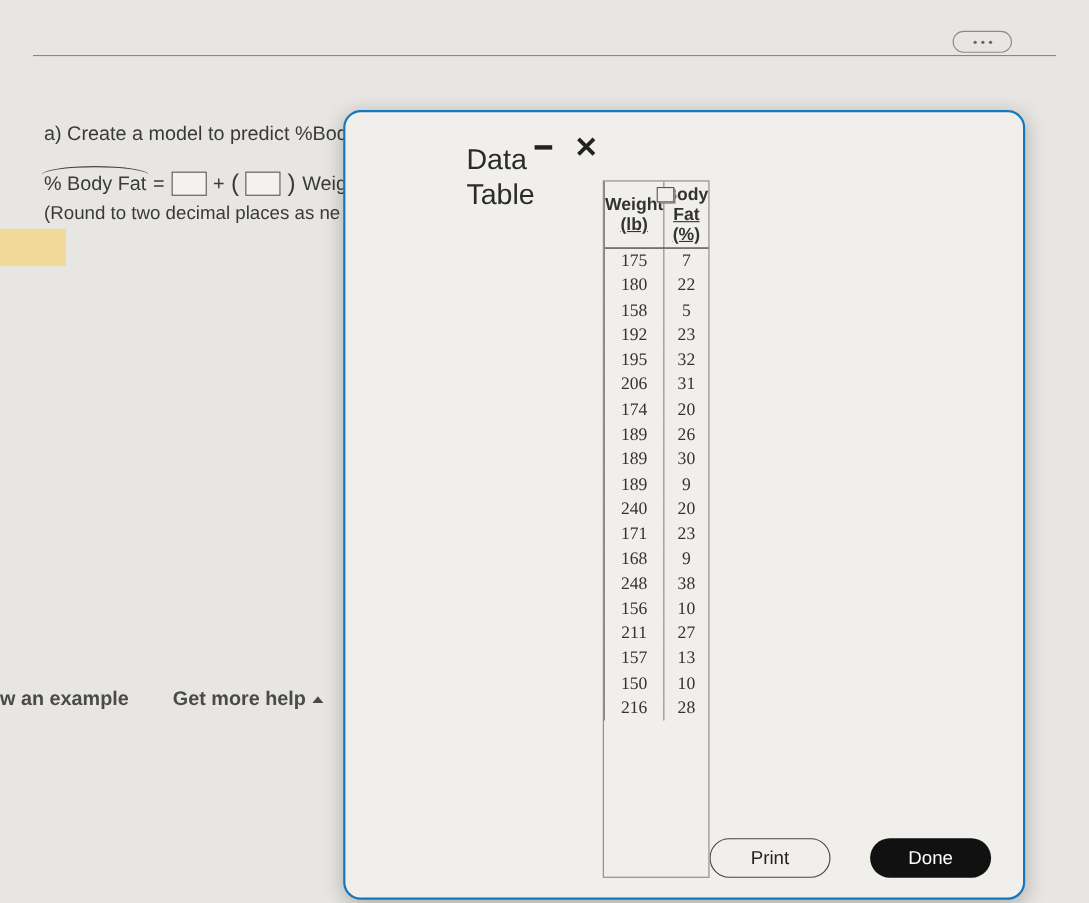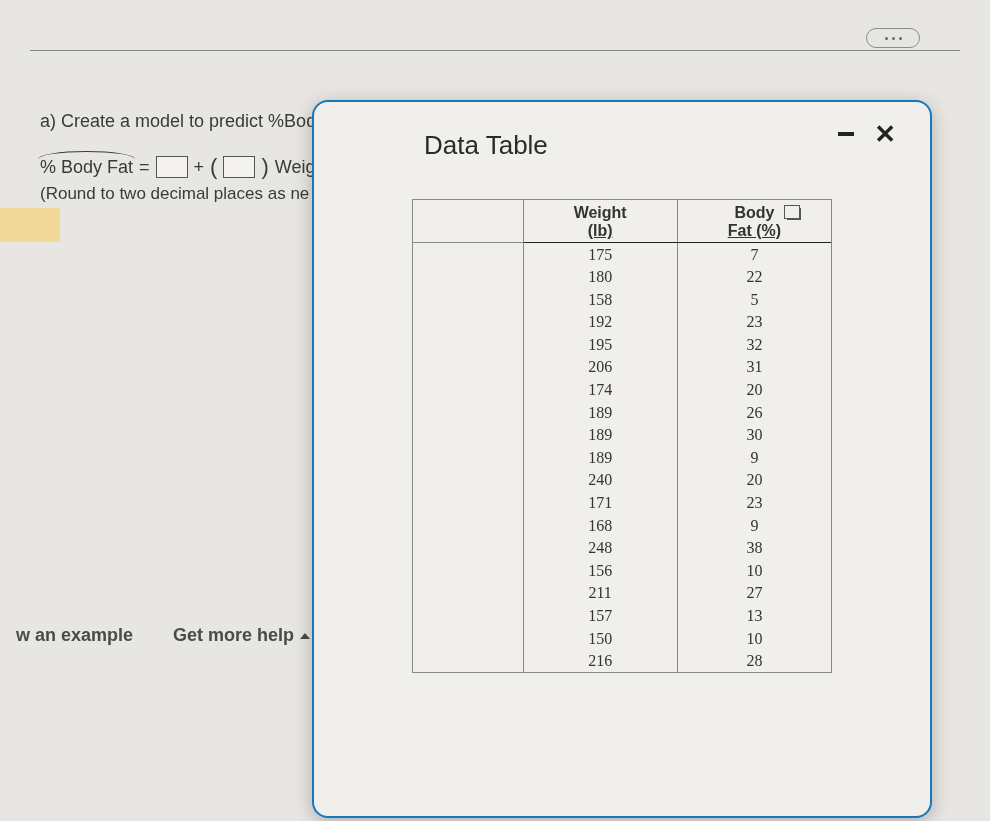--- a/index.html
+++ b/index.html
@@ -96,21 +96,20 @@
     }
     .bottom-links {
       position: absolute;
       bottom: 175px;
       left: 0;
       display: flex;
       gap: 40px;
       font-size: 18px;
       font-weight: bold;
       color: #4a4a4a;
-      margin-left: 16px;
     }
     .bottom-links .link { display: flex; align-items: center; gap: 6px; cursor: pointer; }
     .caret-up {
       width: 0; height: 0;
       border-left: 5px solid transparent;
       border-right: 5px solid transparent;
       border-bottom: 6px solid #4a4a4a;
     }
 
     
@@ -118,21 +117,21 @@
       position: absolute;
       left: 312px;
       top: 100px;
       width: 620px;
       height: 718px;
       background: #f1efec;
       border: 2.5px solid #1678bc;
       border-radius: 16px;
       box-shadow: 0 4px 18px rgba(0,0,0,0.25);
       display: flex;
-      flex-direction: column;
+      flex-direction: row;
       padding: 24px 30px 18px 30px;
     }
     .modal-header {
       display: flex;
       align-items: flex-start;
       justify-content: space-between;
     }
     .modal-title {
       font-size: 26px;
       color: #2a2a2a;
@@ -401,13 +400,21 @@
           </tr>
           <tr>
             <td class="blank-col"></td>
             <td>216</td>
             <td>28</td>
           </tr>
         </tbody>
     </table>
   </div>
 
+  <div class="modal-footer">
+    <div class="btn btn-outline">
+      <span>Print</span>
+    </div>
+    <div class="btn btn-solid">
+      <span>Done</span>
+    </div>
+  </div>
 </div>
 
 </body></html>

